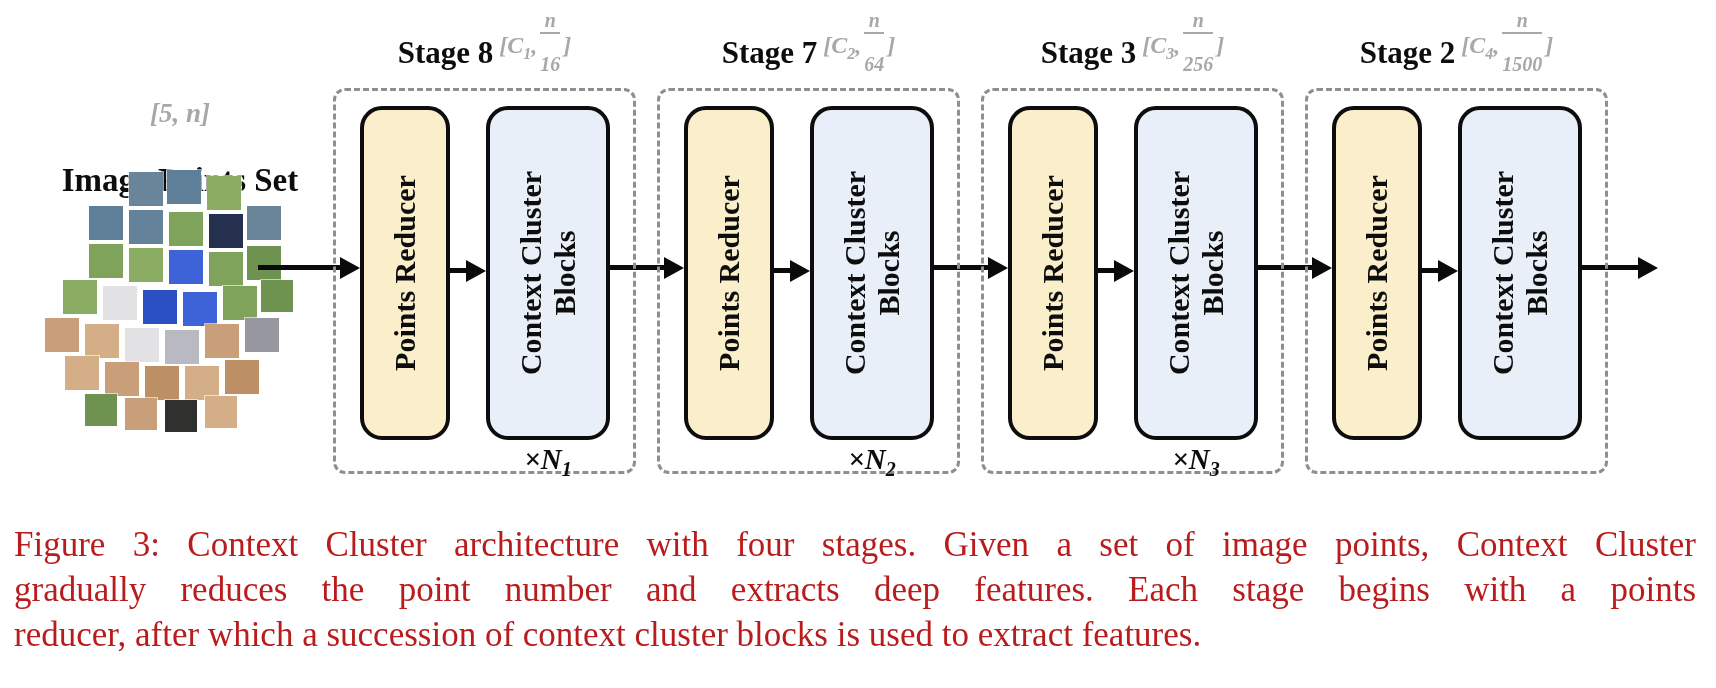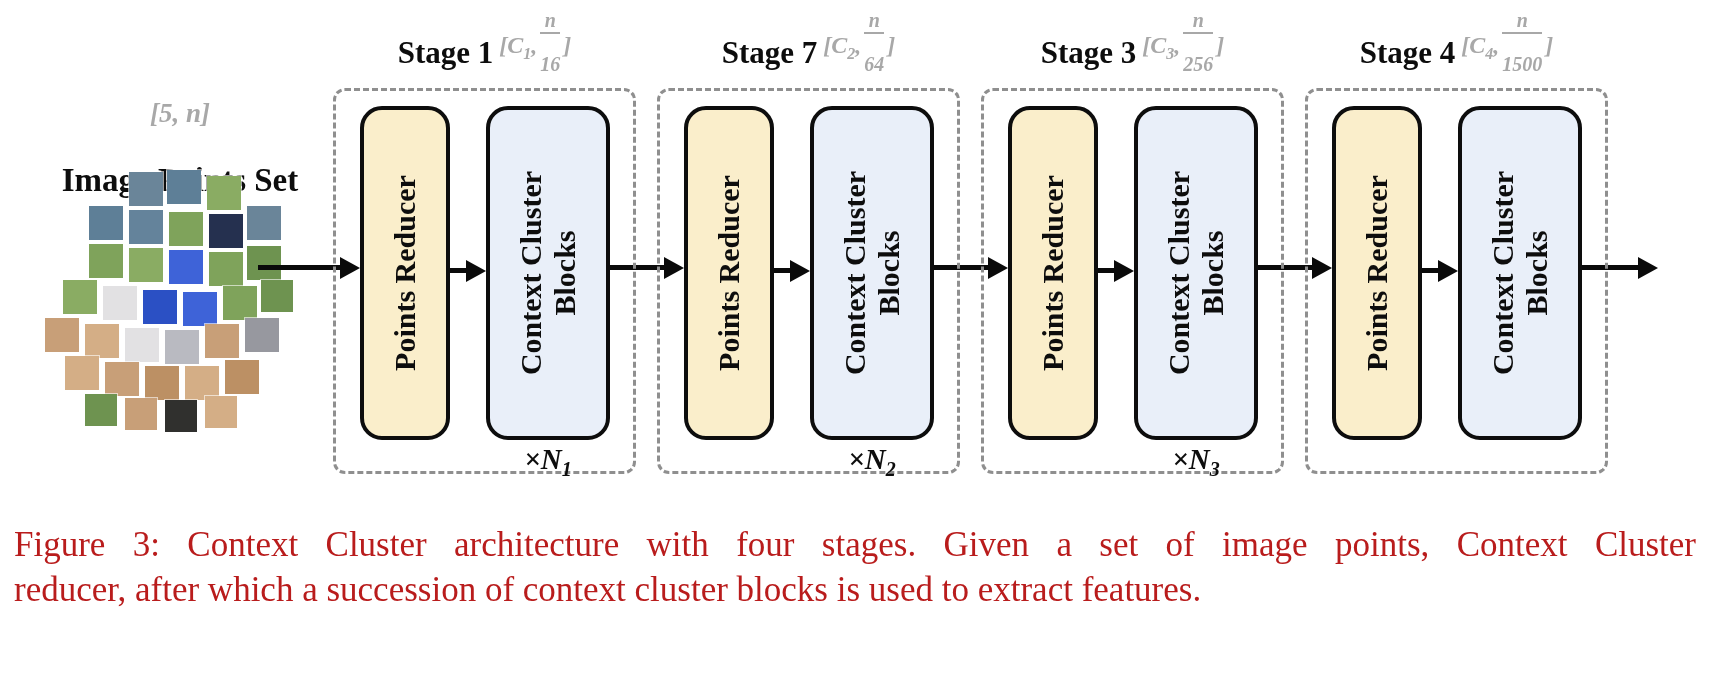--- a/index.html
+++ b/index.html
@@ -104,21 +104,21 @@
       </div>
     <div class="arrow flow" style="left:1258px;width:54px;">
         <span class="head"></span>
       </div>
     <div class="arrow flow" style="left:1582px;width:56px;">
         <span class="head"></span>
       </div>
 
     <div class="stage" style="left:333px;">
       <div class="stage-header">
-        <span class="stage-title">Stage 1</span><span class="stage-annot gray-shape"><span>[C</span><sub class="csub">1</sub><span>,</span><span class="frac"><span class="num">n</span><span class="den">16</span></span><span>]</span></span>
+        <span class="stage-title">Stage 8</span><span class="stage-annot gray-shape"><span>[C</span><sub class="csub">1</sub><span>,</span><span class="frac"><span class="num">n</span><span class="den">16</span></span><span>]</span></span>
       </div>
       <div class="stage-box">
         <div class="inner-box reducer-box">
           <span class="vlabel">Points Reducer</span>
         </div>
         <div class="inner-box blocks-box">
           <span class="vlabel2"><span>Context Cluster</span><br><span>Blocks</span></span>
         </div>
         <div class="inner-arrow">
             <span class="head"></span>
@@ -158,34 +158,35 @@
         </div>
         <div class="inner-arrow">
             <span class="head"></span>
           </div>
         <div class="mult"><span>×N</span><sub>3</sub></div>
       </div>
     </div>
 
     <div class="stage" style="left:1305px;">
       <div class="stage-header">
-        <span class="stage-title">Stage 4</span><span class="stage-annot gray-shape"><span>[C</span><sub class="csub">4</sub><span>,</span><span class="frac"><span class="num">n</span><span class="den">1500</span></span><span>]</span></span>
+        <span class="stage-title">Stage 2</span><span class="stage-annot gray-shape"><span>[C</span><sub class="csub">4</sub><span>,</span><span class="frac"><span class="num">n</span><span class="den">1500</span></span><span>]</span></span>
       </div>
       <div class="stage-box">
         <div class="inner-box reducer-box">
           <span class="vlabel">Points Reducer</span>
         </div>
         <div class="inner-box blocks-box">
           <span class="vlabel2"><span>Context Cluster</span><br><span>Blocks</span></span>
         </div>
         <div class="inner-arrow">
             <span class="head"></span>
           </div>
       </div>
     </div>
 
   </div>
 
   <div id="caption">
     <div class="caption-line">Figure 3: Context Cluster architecture with four stages. Given a set of image points, Context Cluster</div>
+    <div class="caption-line">gradually reduces the point number and extracts deep features. Each stage begins with a points</div>
     <div class="caption-line last">reducer, after which a succession of context cluster blocks is used to extract features.</div>
   </div>
 </div>
 
 </body></html>

